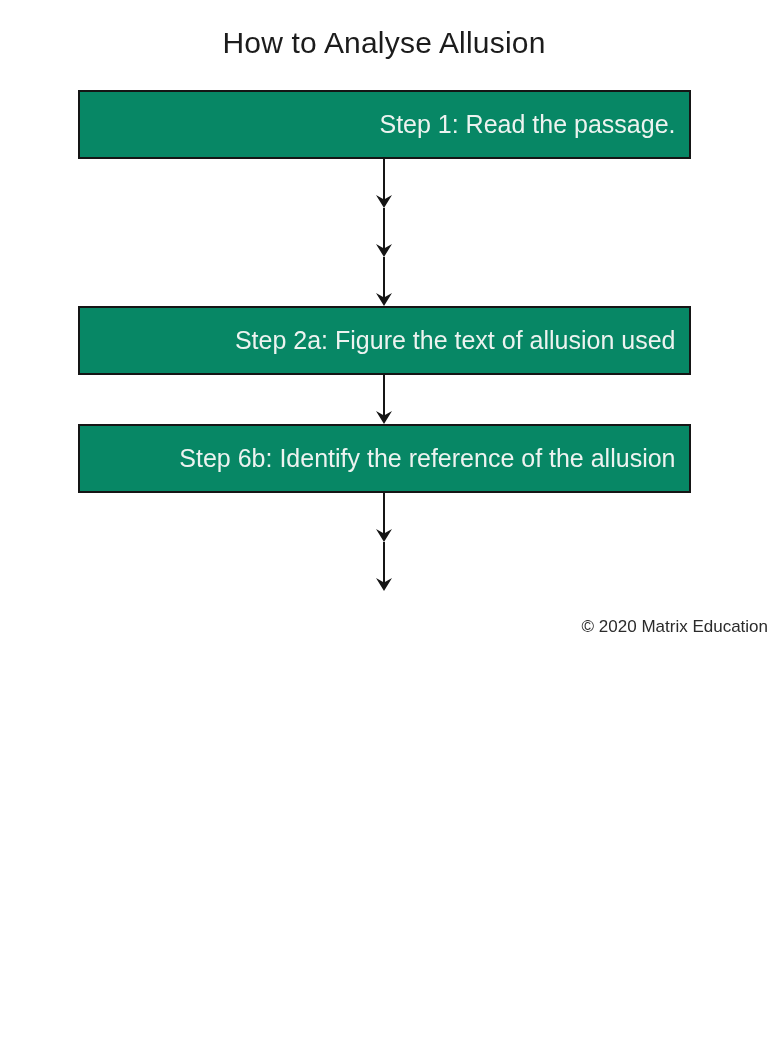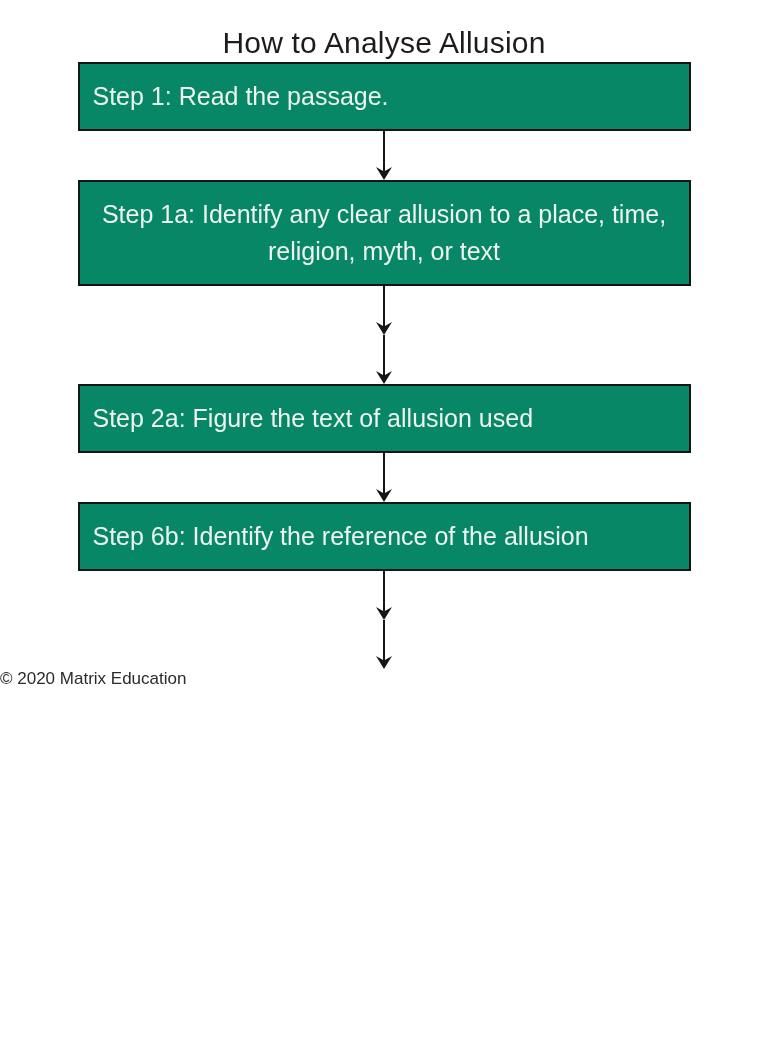--- a/index.html
+++ b/index.html
@@ -24,82 +24,81 @@
     height: 1059px;
     padding-top: 24px;
   }
   .title {
     text-align: center;
     font-size: 30px;
     line-height: 38px;
     font-weight: 500;
     letter-spacing: 0.2px;
     color: var(--title);
+    margin-bottom: 28px;
   }
   .flow {
     width: 613px;
     margin: 0 auto;
     display: flex;
     flex-direction: column;
     align-items: center;
   }
   .box {
     width: 100%;
     background: var(--box-fill);
     border: 2px solid var(--box-border);
     color: var(--box-text);
     font-size: 25px;
     line-height: 37px;
     font-weight: 400;
     text-align: center;
     padding: 14px 13px;
     display: flex;
     align-items: center;
-    justify-content: flex-start;
+    justify-content: flex-end;
   }
   .arrow {
     display: block;
     width: 24px;
     height: 49px;
     flex: 0 0 49px;
   }
   .arrow line {
     stroke: var(--arrow);
     stroke-width: 2;
   }
   .arrow path {
     fill: var(--arrow);
   }
   .footer {
-    text-align: left;
+    text-align: right;
     font-size: 17px;
     color: var(--footer);
+    margin-top: 26px;
   }
 </style>
 </head>
 <body>
 
 <div class="page">
 
   <div class="title">How to Analyse Allusion</div>
 
   <div class="flow">
 
     <div class="box">
       <span>Step 1: Read the passage.</span>
     </div>
 
     <svg class="arrow" viewBox="0 0 24 49" aria-hidden="true">
       <line x1="12" y1="0" x2="12" y2="46"></line>
       <path d="M12 49 L4 36 L12 40.5 L20 36 Z"></path>
     </svg>
 
-    <div class="box">
-      <span>Step 1a: Identify any clear allusion to a place, time, religion, myth, or text</span>
-    </div>
 
     <svg class="arrow" viewBox="0 0 24 49" aria-hidden="true">
       <line x1="12" y1="0" x2="12" y2="46"></line>
       <path d="M12 49 L4 36 L12 40.5 L20 36 Z"></path>
     </svg>
 
 
     <svg class="arrow" viewBox="0 0 24 49" aria-hidden="true">
       <line x1="12" y1="0" x2="12" y2="46"></line>
       <path d="M12 49 L4 36 L12 40.5 L20 36 Z"></path>

